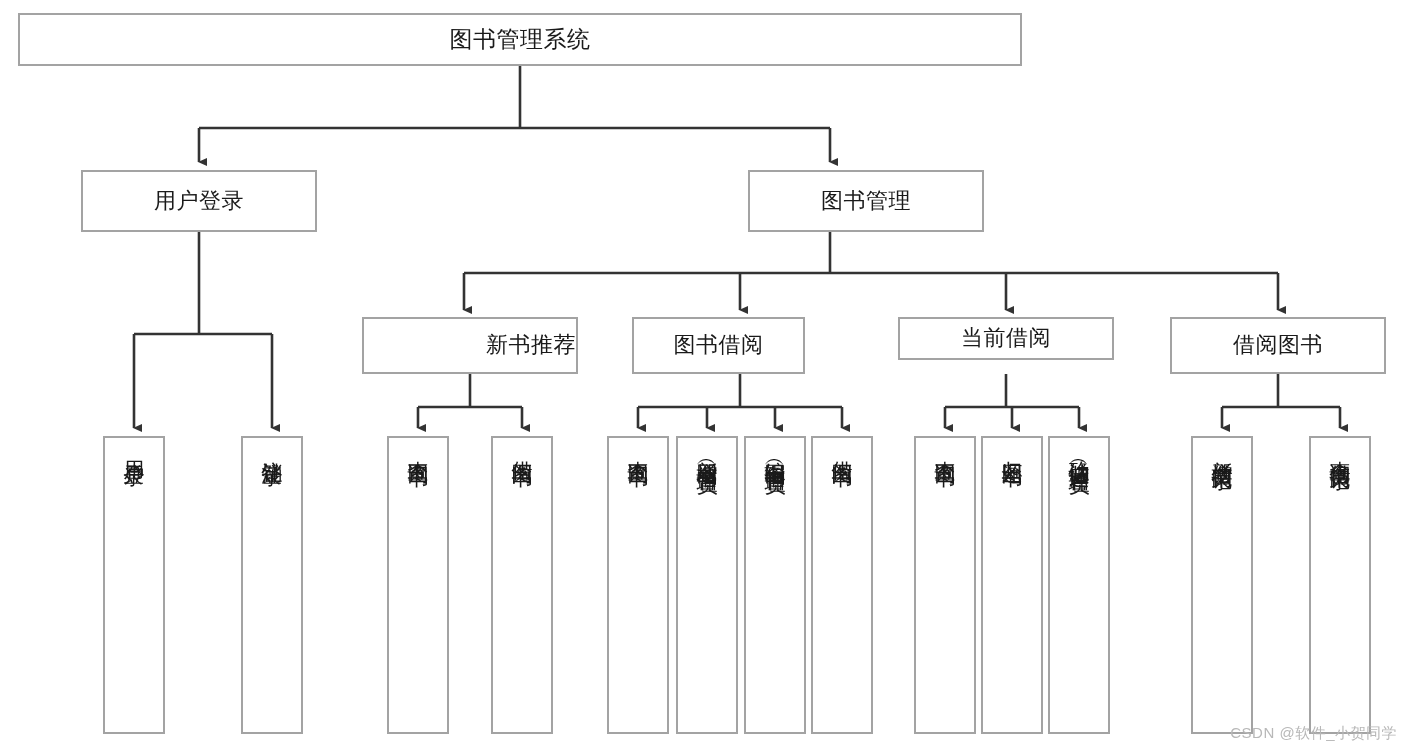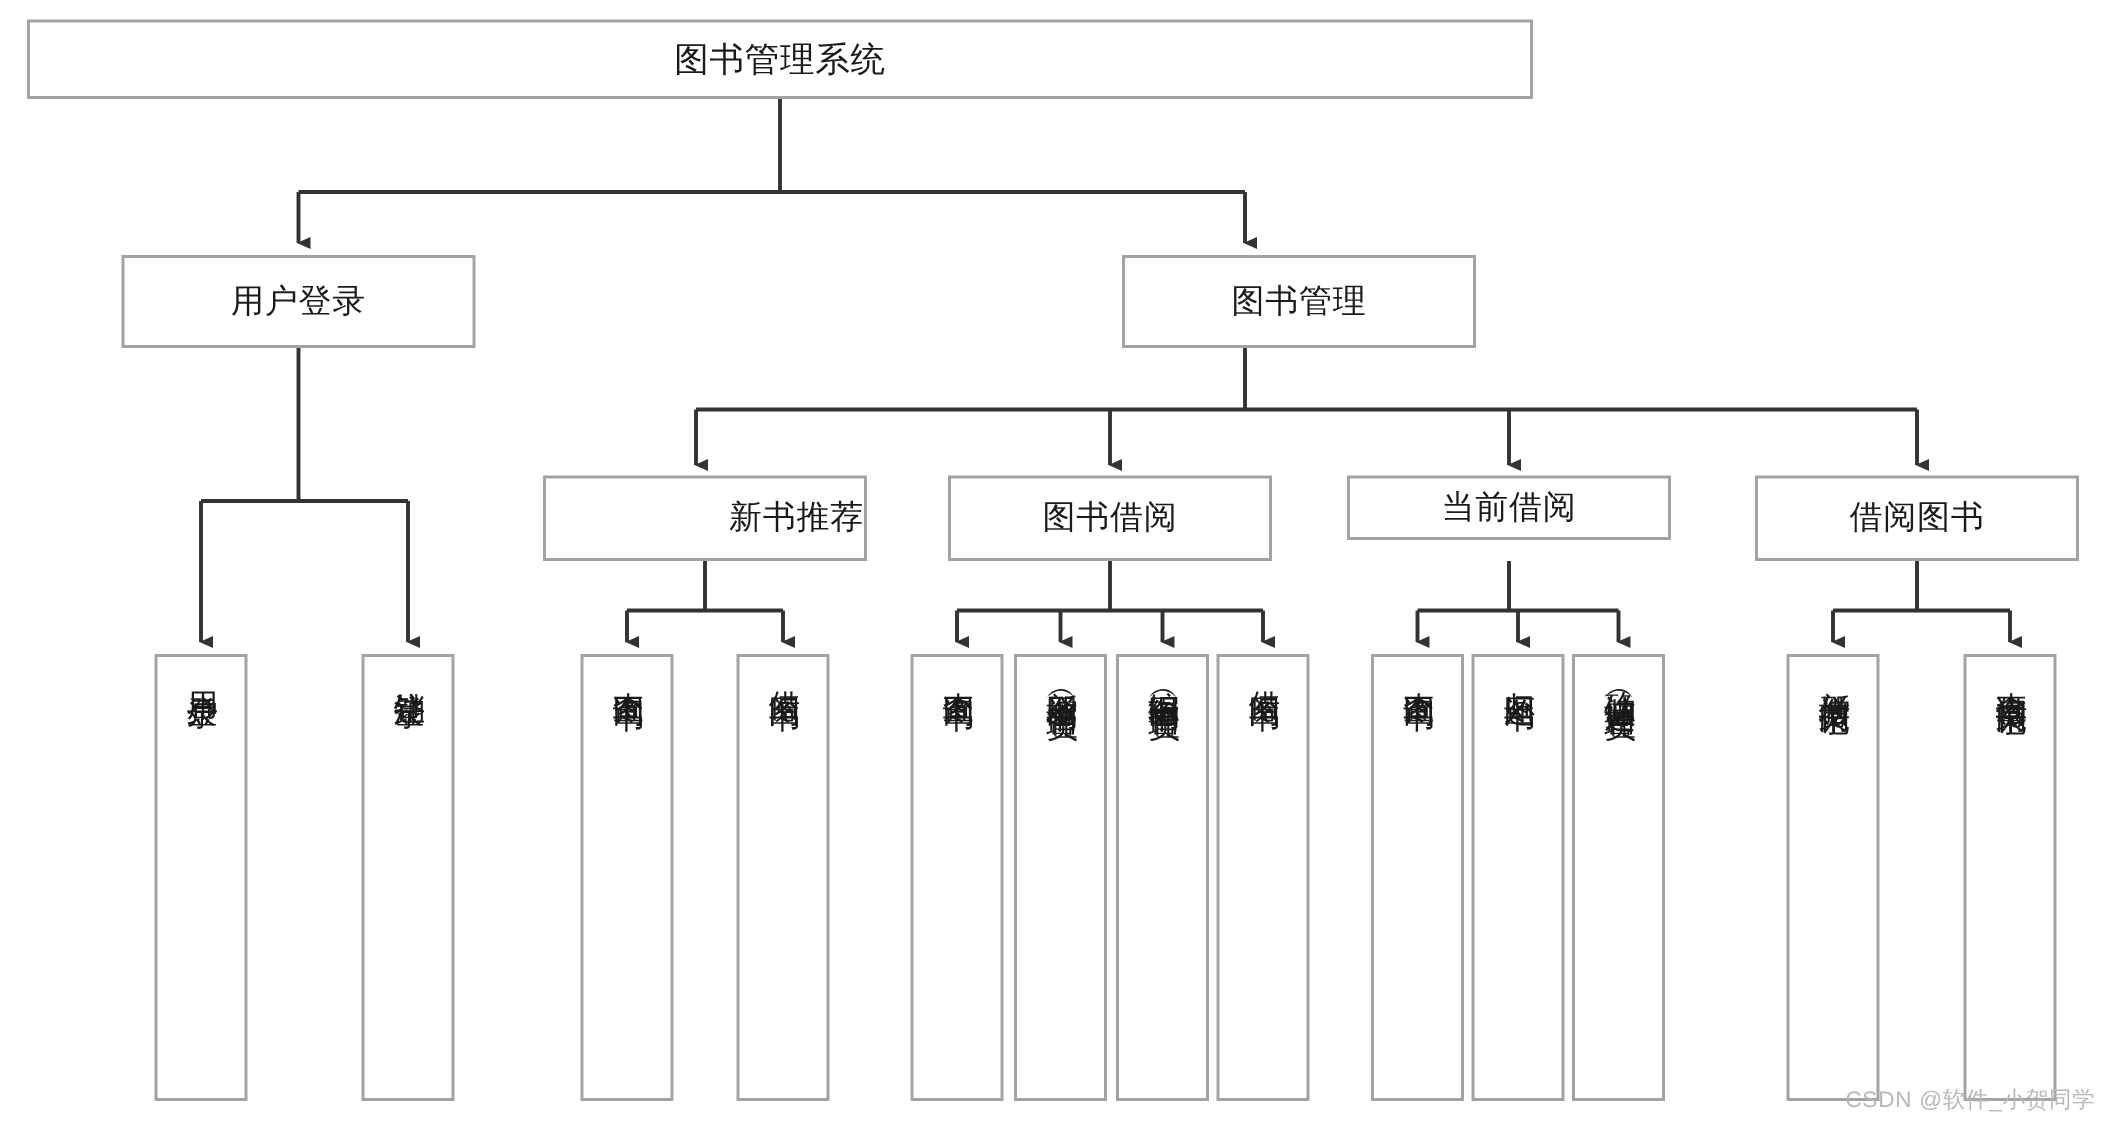--- a/index.html
+++ b/index.html
@@ -137,21 +137,21 @@
   </div>
 
   <div class="node h" style="left:712px; top:170px; width:236px; height:62px;margin-left:36px;">
     <span class="label">图书管理</span>
   </div>
 
   <div class="node h" style="left:362px; top:317px; width:216px; height:57px;justify-content:flex-end;">
     <span class="label">新书推荐</span>
   </div>
 
-  <div class="node h" style="left:632px; top:317px; width:216px; height:57px;align-items:center;">
+  <div class="node h" style="left:632px; top:317px; width:173px; height:57px;align-items:center;">
     <span class="label">图书借阅</span>
   </div>
 
   <div class="node h" style="left:898px; top:317px; width:216px; height:43px;">
     <span class="label">当前借阅</span>
   </div>
 
   <div class="node h" style="left:1170px; top:317px; width:216px; height:57px;">
     <span class="label">借阅图书</span>
   </div>

